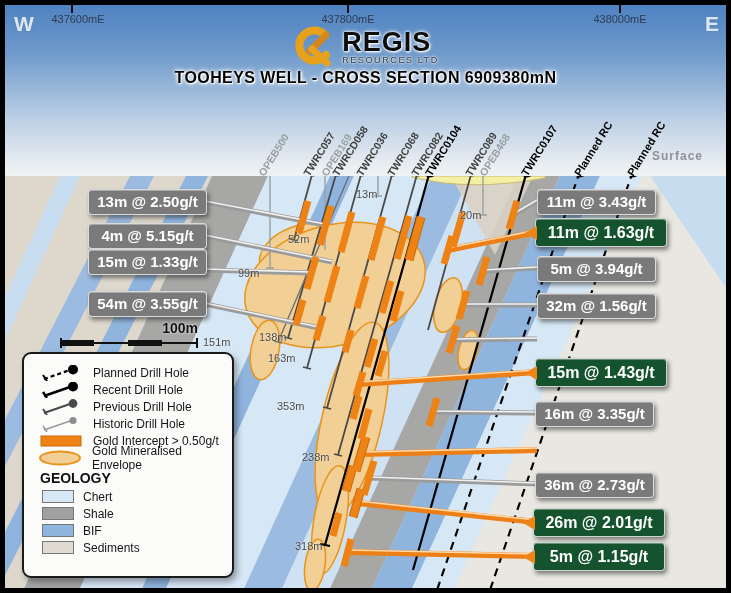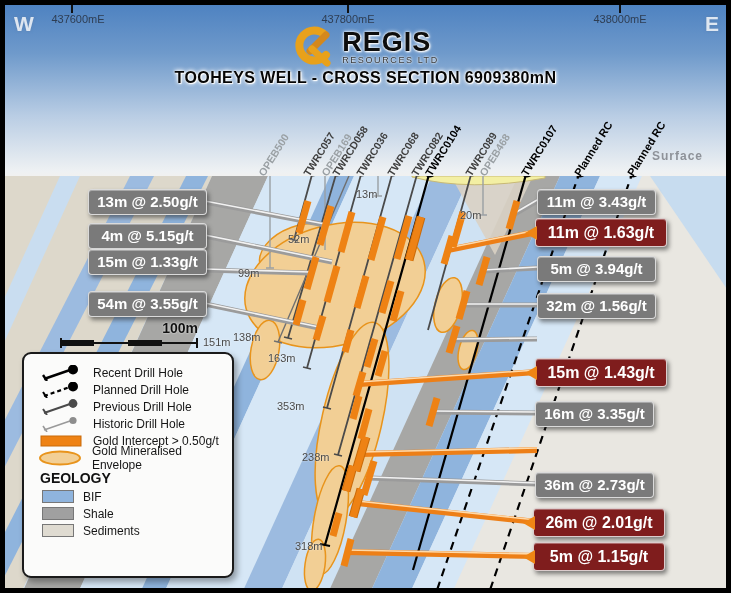--- a/index.html
+++ b/index.html
@@ -31,21 +31,21 @@
   .dh-label{position:absolute;top:166px;height:12px;line-height:12px;white-space:nowrap;
      font-size:10.5px;font-weight:bold;transform:rotate(-58deg);transform-origin:0 100%;z-index:8;}
   .dh-recent,.dh-planned{color:#000;font-size:11px;}
   .dh-previous{color:#3f3f3f;}
   .dh-historic{color:#9aa0a4;font-weight:bold;}
   .depth{position:absolute;font-size:11px;color:#4a4a4a;z-index:8;text-shadow:0 0 2px rgba(255,255,255,.8);}
   .callout{position:absolute;z-index:20;border-radius:4px;text-align:center;font-weight:bold;color:#fff;
      box-shadow:2px 3px 4px rgba(40,40,40,.55), inset 0 1px 0 rgba(255,255,255,.35);
      border:1px solid rgba(235,235,235,.85);}
   .co-gray{background:#7a7a7a;width:117px;height:24px;line-height:24px;font-size:15px;}
-  .co-orange{background:#7f1d1d;width:130px;height:27px;line-height:27px;font-size:16px;}
+  .co-orange{background:#14532d;width:130px;height:27px;line-height:27px;font-size:16px;}
   .co-orange::before{content:"";position:absolute;left:-11px;top:50%;margin-top:-7px;
      border-top:7px solid transparent;border-bottom:7px solid transparent;border-right:12px solid #ef8514;}
   .scale{position:absolute;left:60px;top:320px;width:138px;z-index:9;}
   .scale .lab{text-align:right;font-size:14px;font-weight:bold;color:#111;text-shadow:0 0 2px #fff;}
   .scale .bar{position:relative;height:9px;margin-top:2px;}
   .scale .line{position:absolute;left:0;top:4px;width:138px;height:2px;background:#111;}
   .scale .seg{position:absolute;top:2px;height:6px;background:#111;}
   .scale .end{position:absolute;top:0;width:2px;height:10px;background:#111;}
   .legend{position:absolute;left:22px;top:352px;width:212px;height:226px;background:#fbfbfa;
      border:2px solid #1a1a1a;border-radius:9px;z-index:25;box-shadow:3px 4px 6px rgba(0,0,0,.35);
@@ -272,21 +272,21 @@
   <div class="dh-label dh-previous" style="left:473px">TWRC089</div>
   <div class="dh-label dh-historic" style="left:487px">OPEB468</div>
   <div class="dh-label dh-recent" style="left:529px">TWRC0107</div>
   <div class="dh-label dh-planned" style="left:582px">Planned RC</div>
   <div class="dh-label dh-planned" style="left:635px">Planned RC</div>
 
   <div class="depth" style="left:288px;top:233px">52m</div>
   <div class="depth" style="left:238px;top:267px">99m</div>
   <div class="depth" style="left:356px;top:188px">13m</div>
   <div class="depth" style="left:460px;top:209px">20m</div>
-  <div class="depth" style="left:233px;top:331px">138m</div>
+  <div class="depth" style="left:259px;top:331px">138m</div>
   <div class="depth" style="left:203px;top:336px">151m</div>
   <div class="depth" style="left:268px;top:352px">163m</div>
   <div class="depth" style="left:277px;top:400px">353m</div>
   <div class="depth" style="left:302px;top:451px">238m</div>
   <div class="depth" style="left:295px;top:540px">318m</div>
 
   <div class="callout co-gray" style="left:88px;top:189px">13m @ 2.50g/t</div>
   <div class="callout co-gray" style="left:88px;top:223px">4m @ 5.15g/t</div>
   <div class="callout co-gray" style="left:88px;top:249px">15m @ 1.33g/t</div>
   <div class="callout co-gray" style="left:88px;top:291px">54m @ 3.55g/t</div>
@@ -309,39 +309,39 @@
       <div class="seg" style="left:68px;width:34px"></div>
       <div class="end" style="left:0"></div>
       <div class="end" style="left:136px"></div>
     </div>
   </div>
 
   <div class="legend">
     <div class="lrow">
       <span class="ic">
         <svg width="42" height="16">
-            <path d="M4,14 L30,5 M3,10 L7,16" stroke="#000" stroke-width="2.4" fill="none"></path>
-            <circle cx="33" cy="4.5" r="5" fill="#000"></circle>
-          </svg>
-      </span>
-      <span class="lt">Recent Drill Hole</span>
-    </div>
-    <div class="lrow">
-      <span class="ic">
-        <svg width="42" height="16">
             <path d="M4,14 L30,5" stroke="#000" stroke-width="2.2" stroke-dasharray="4 3" fill="none"></path>
             <path d="M3,10 L7,16" stroke="#000" stroke-width="2"></path>
             <circle cx="33" cy="4.5" r="5" fill="#000"></circle>
           </svg>
       </span>
       <span class="lt">Planned Drill Hole</span>
     </div>
     <div class="lrow">
       <span class="ic">
         <svg width="42" height="16">
+            <path d="M4,14 L30,5 M3,10 L7,16" stroke="#000" stroke-width="2.4" fill="none"></path>
+            <circle cx="33" cy="4.5" r="5" fill="#000"></circle>
+          </svg>
+      </span>
+      <span class="lt">Recent Drill Hole</span>
+    </div>
+    <div class="lrow">
+      <span class="ic">
+        <svg width="42" height="16">
             <path d="M4,14 L30,5 M3,10 L7,16" stroke="#4a4a4a" stroke-width="2" fill="none"></path>
             <circle cx="33" cy="4.5" r="4.4" fill="#4a4a4a"></circle>
           </svg>
       </span>
       <span class="lt">Previous Drill Hole</span>
     </div>
     <div class="lrow">
       <span class="ic">
         <svg width="42" height="16">
             <path d="M4,14 L30,5 M3,10 L7,16" stroke="#9a9a9a" stroke-width="1.6" fill="none"></path>
@@ -361,27 +361,31 @@
     <div class="lrow">
       <span class="ic">
         <svg width="44" height="16">
             <ellipse cx="22" cy="8" rx="20" ry="6.5" fill="#F2CF95" stroke="#E8941C" stroke-width="2"></ellipse>
           </svg>
       </span>
       <span class="lt">Gold Mineralised Envelope</span>
     </div>
     <div class="geol-title">GEOLOGY</div>
     <div class="grow">
-        <span class="swatch" style="background:#8FB4DD"></span>
-        <span class="lt">BIF</span>
+        <span class="swatch" style="background:#D6E7F6"></span>
+        <span class="lt">Chert</span>
       </div>
     <div class="grow">
         <span class="swatch" style="background:#A0A0A0"></span>
         <span class="lt">Shale</span>
       </div>
     <div class="grow">
+        <span class="swatch" style="background:#8FB4DD"></span>
+        <span class="lt">BIF</span>
+      </div>
+    <div class="grow">
         <span class="swatch" style="background:#DFDBD1"></span>
         <span class="lt">Sediments</span>
       </div>
   </div>
 
   <div class="frame"></div>
 </div>
 
 </body></html>

